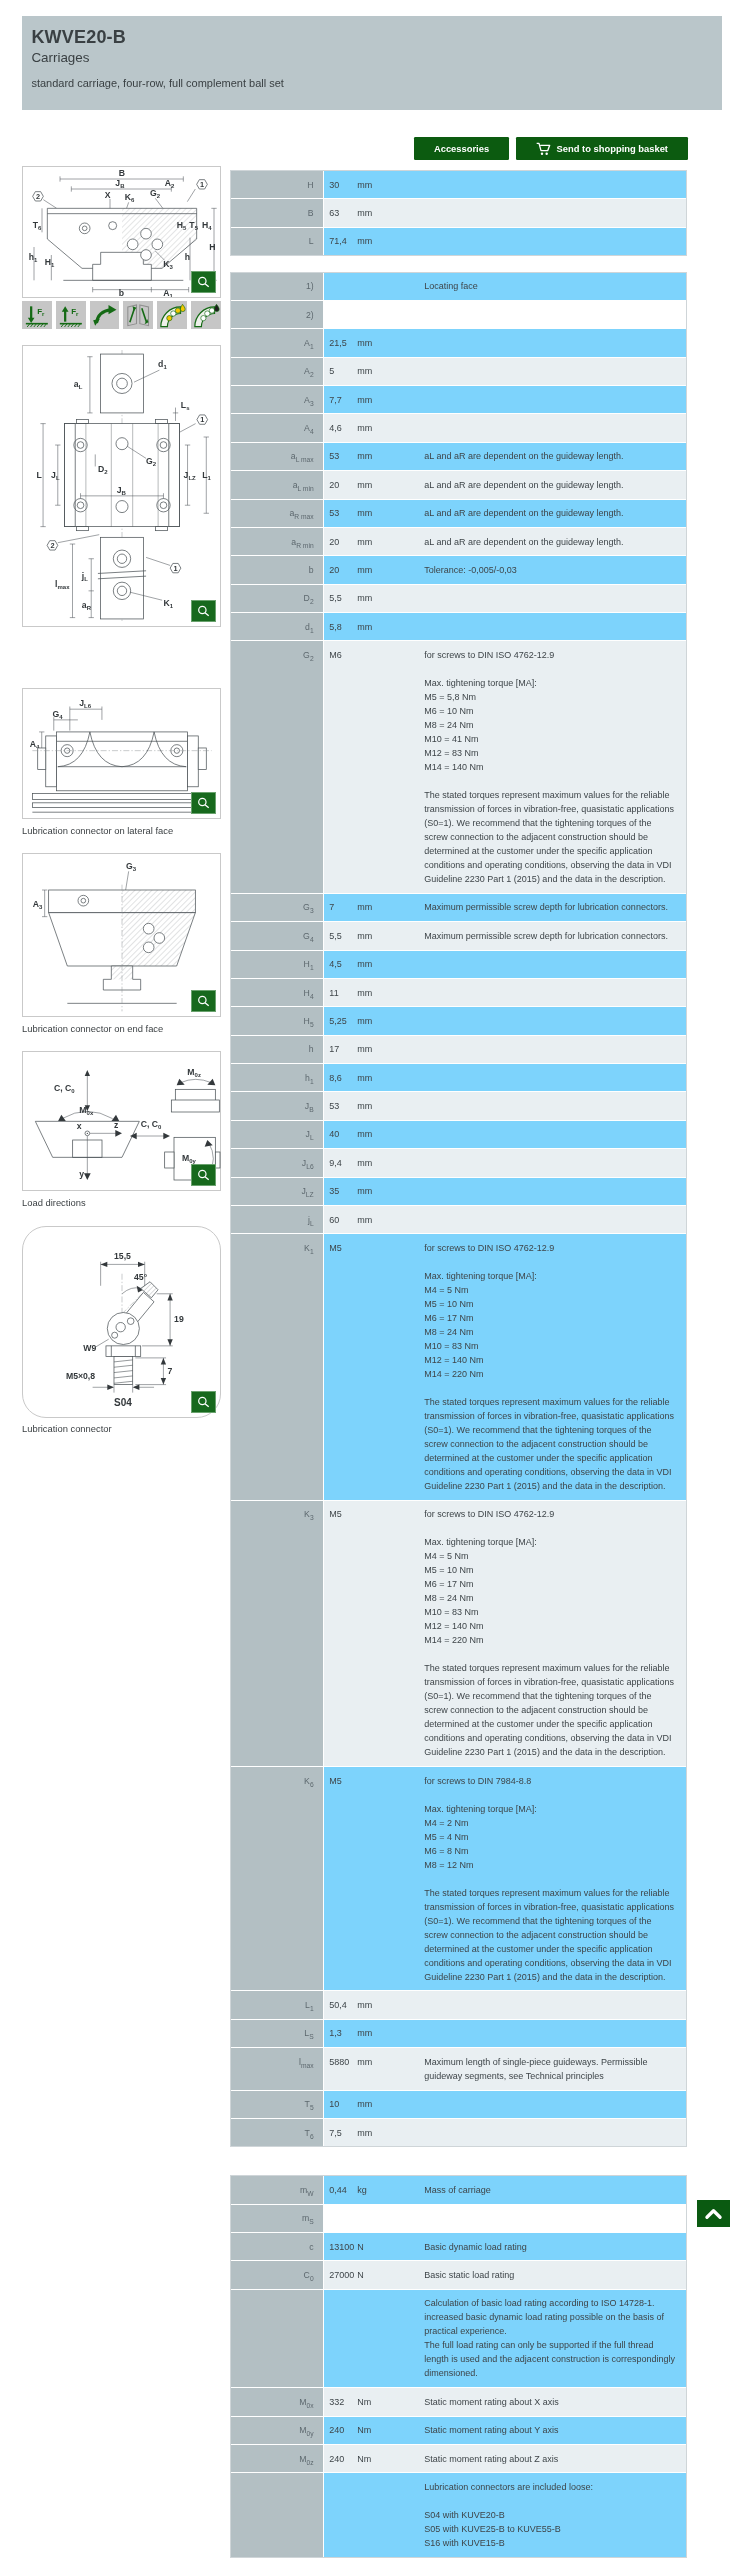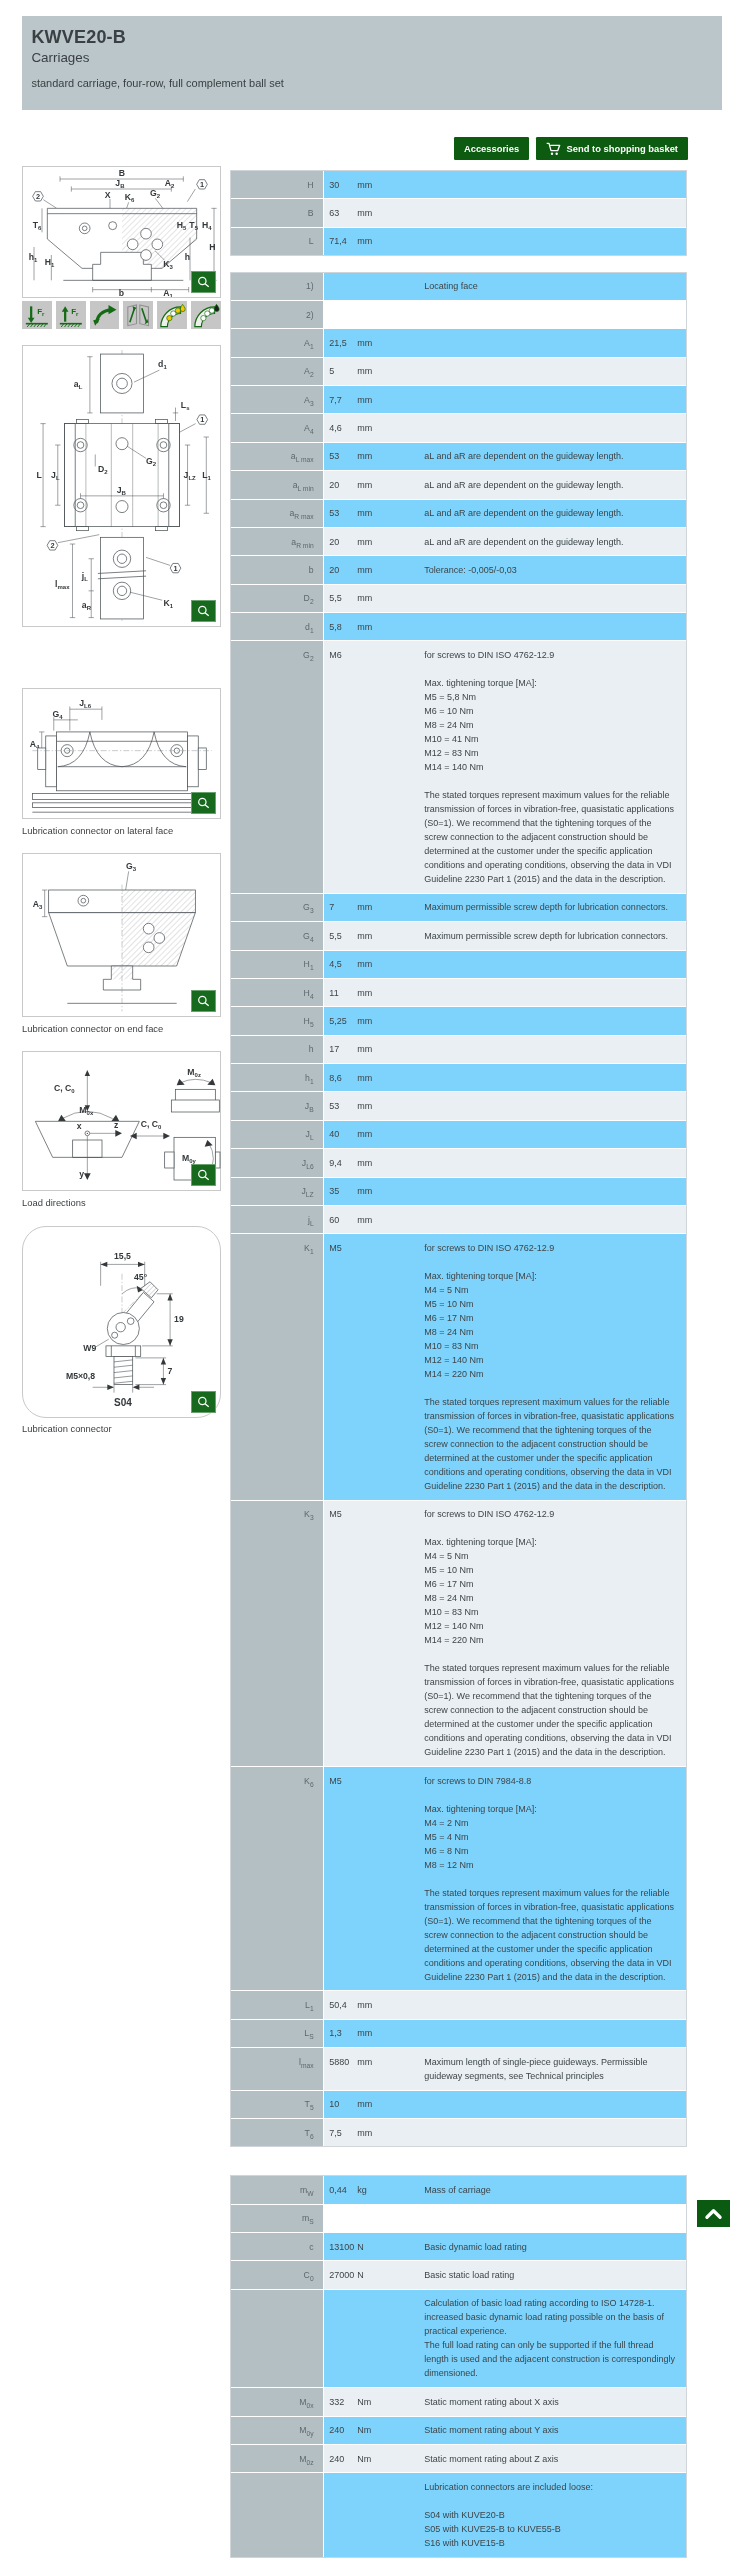--- a/index.html
+++ b/index.html
@@ -8,21 +8,21 @@
   
   .header{position:absolute;left:22px;top:16px;width:700px;height:94px;background:#bac6ca;
           box-sizing:border-box;padding:11.4px 13.4px 0 9.4px;color:#3a4043;}
   .title{font-size:18px;font-weight:600;letter-spacing:0.2px;}
   .subtitle{font-size:13.4px;font-weight:400;margin-top:2px;}
   .desc{font-size:11px;margin-top:11.4px;}
 
   
   .btnrow{position:absolute;top:137px;right:55px;display:flex;gap:6.7px;}
   .btn{height:23px;background:#0c5b10;color:#fff;font-size:9.4px;font-weight:700;
-       display:flex;align-items:center;gap:6px;padding:0 10px;border:none;border-radius:1.3px;cursor:pointer;
+       display:flex;align-items:center;gap:6px;padding:0 20px;border:none;border-radius:1.3px;cursor:pointer;
        font-family:"Liberation Sans",sans-serif;}
 
   
   .leftcol{position:absolute;left:22px;top:166px;width:199px;}
   .fig{position:relative;border:0.7px solid #c9c9c9;background:#fff;box-sizing:border-box;width:199px;}
   .figcap{font-size:9.4px;color:#3a3f42;margin:5.3px 0 0 0;line-height:12px;}
   .mag{position:absolute;right:4px;bottom:4px;width:25px;height:22px;background:#17691d;
        border:0.7px solid #6aa26e;display:flex;align-items:center;justify-content:center;cursor:pointer;padding:0;}
   .iconstrip{display:flex;gap:4px;margin:3.3px 0 16px 0;}
   .tile{width:30px;height:28px;background:#c6c6c6;display:flex;align-items:center;justify-content:center;}

